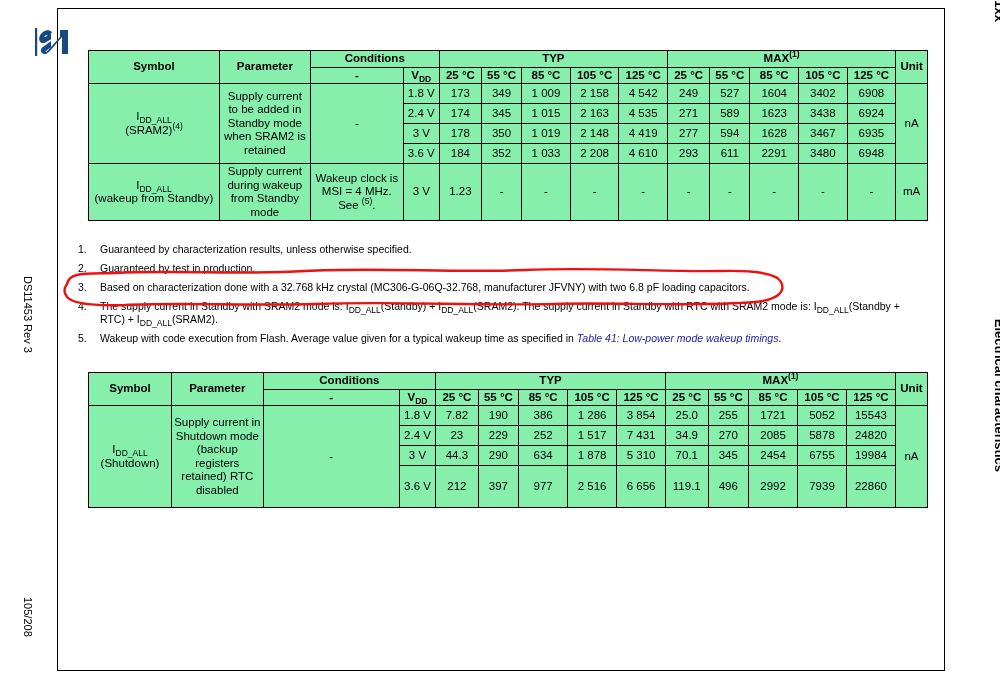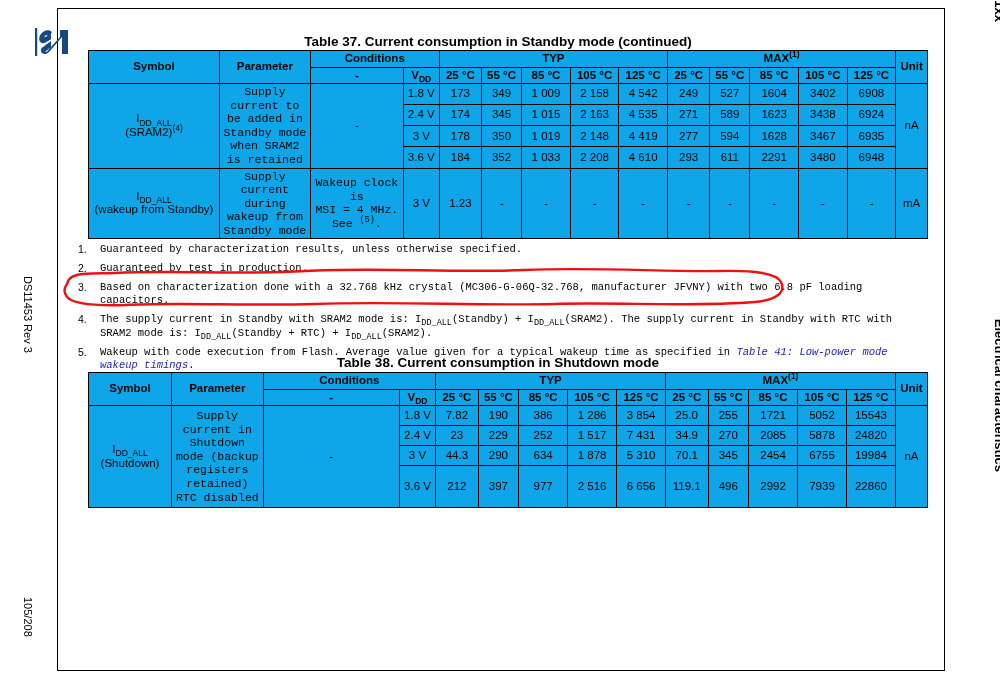--- a/index.html
+++ b/index.html
@@ -29,44 +29,44 @@
      transform:rotate(90deg);font-size:11px;font-weight:normal;}
   .v-left-bottom{left:34px;top:597px;transform-origin:left top;
      transform:rotate(90deg);font-size:11px;font-weight:normal;}
 
   
   .tbl-title{position:absolute;font-weight:bold;font-size:13.5px;text-align:center;}
 
   
   table.dt{
     position:absolute;border-collapse:collapse;
-    font-size:11.5px;background:#0ea5e9;
+    font-size:11.5px;background:#86efac;
   }
   table.dt td,table.dt th{
     border:1px solid #000;
     padding:1px 2px;
     text-align:center;
     vertical-align:middle;
     font-weight:normal;
     line-height:1.18;
   }
   table.dt th{font-weight:bold;}
   .thickline td,.thickline th{border-top:2px solid #000;}
   .lastrow td{border-bottom:2px solid #000;}
   .topline td,.topline th{border-top:2px solid #000;}
-  .lft{text-align:left;padding-left:4px;font-family:Liberation Mono, monospace;}
+  .lft{text-align:left;padding-left:4px;}
   .sub{font-size:8.5px;vertical-align:sub;line-height:0;margin-top:48px;}
   .sup{font-size:8.5px;vertical-align:super;line-height:0;}
   .nowrap{white-space:nowrap;}
 
   
   .notes{position:absolute;left:78px;top:243px;width:830px;font-size:10.5px;line-height:1.28;}
   .note{display:flex;margin-bottom:5.5px;}
   .note-num{width:22px;flex:0 0 22px;}
-  .note-txt{flex:1;font-family:Liberation Mono, monospace;}
+  .note-txt{flex:1;}
   .blue-italic{font-style:italic;color:#2222aa;}
 
   
   .redmark{position:absolute;left:55px;top:262px;width:760px;height:48px;pointer-events:none;}
 </style>
 </head>
 <body>
 
 <div class="page">
 
@@ -83,21 +83,20 @@
       <path d="M8 5 C11 2.6 15 3 17 5.2 L13.5 9 C12.5 8 11 8 10 8.8 C9.2 9.4 9.5 10.4 10.4 10
                L16 6.6 L16 12.3 L10.5 15.6 C7.6 17.3 4.6 15.6 4.2 12.6 C3.8 9.6 5.6 6.8 8 5 Z" fill="#16497f"></path>
     </svg>
   </div>
 
   <div class="vtext v-right-top">STM32L431xx</div>
   <div class="vtext v-right-bottom">Electrical characteristics</div>
   <div class="vtext v-left-mid">DS11453 Rev 3</div>
   <div class="vtext v-left-bottom">105/208</div>
 
-  <div class="tbl-title" style="left:88px;top:34px;width:820px;">Table 37. Current consumption in Standby mode (continued)</div>
 
   <table class="dt" id="t37" style="left:88px;top:50px;width:840px;">
     <colgroup>
       <col style="width:78px">
         <col style="width:86px">
         <col style="width:88px">
       <col style="width:34px">
       <col style="width:40px">
         <col style="width:38px">
         <col style="width:46px">
@@ -248,21 +247,20 @@
     <svg width="760" height="48" viewBox="0 0 760 48">
       <path d="M12 22 C14 10 30 12 60 11 C120 8 190 13 250 9
                C320 5 400 11 470 8 C540 5 610 10 665 9
                C700 8 722 12 726 20 C731 30 722 38 700 40
                C640 45 560 40 500 42 C420 44 340 39 260 42
                C190 44 120 40 70 43 C40 44 18 42 12 35
                C8 30 9 26 12 22 Z" fill="none" stroke="#ee1111" stroke-width="2.4" stroke-linecap="round"></path>
     </svg>
   </div>
 
-  <div class="tbl-title" style="left:88px;top:355px;width:820px;">Table 38. Current consumption in Shutdown mode</div>
 
   <table class="dt" id="t38" style="left:88px;top:372px;width:840px;">
     <colgroup>
       <col style="width:78px">
         <col style="width:86px">
         <col style="width:128px">
       <col style="width:34px">
       <col style="width:40px">
         <col style="width:38px">
         <col style="width:46px">

